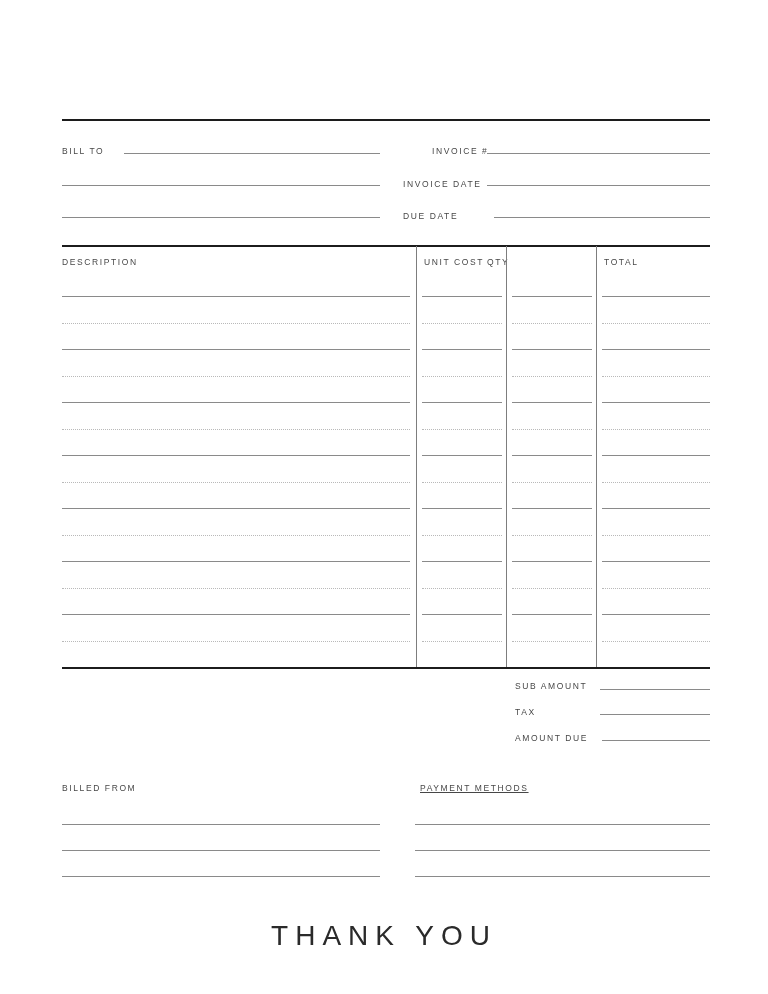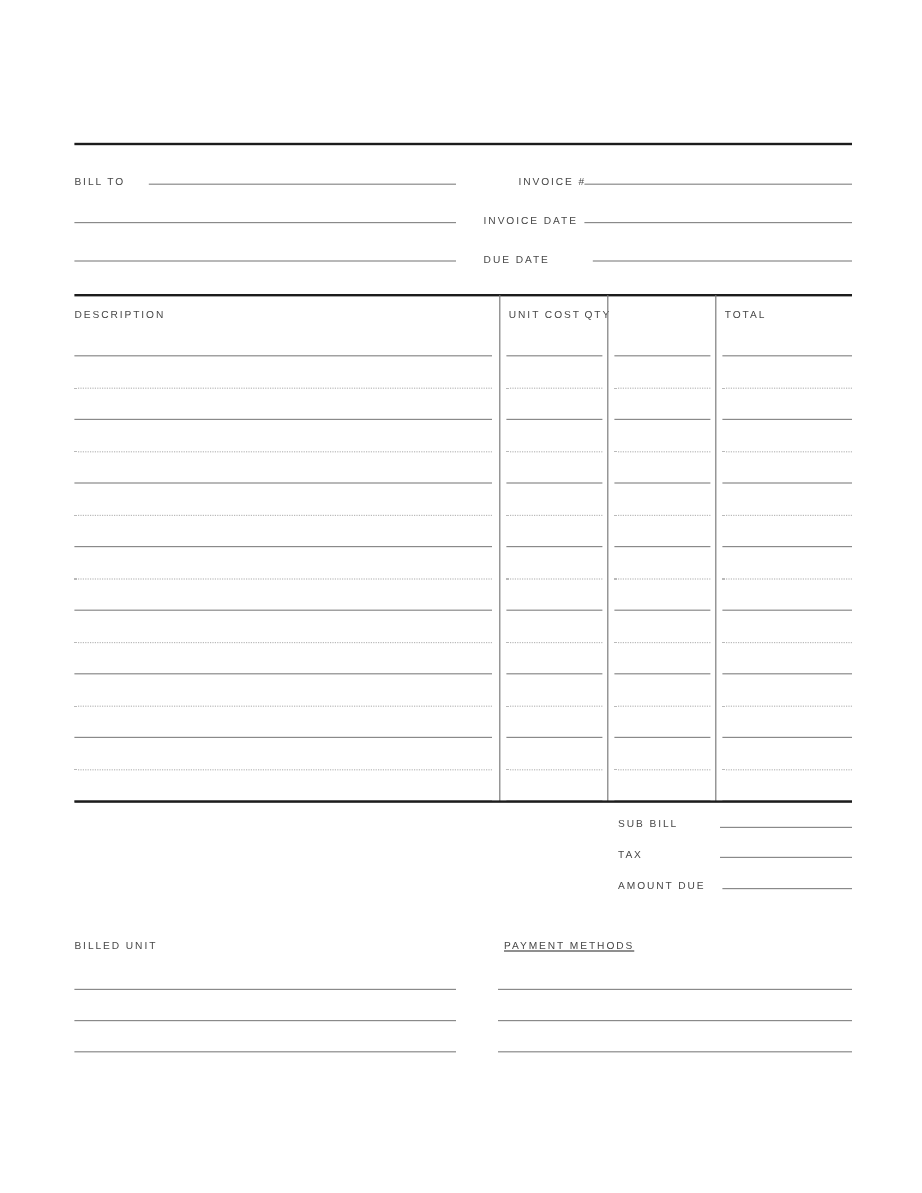--- a/index.html
+++ b/index.html
@@ -199,33 +199,34 @@
       <div class="line-dotted" style="left: 512px; top: 641px; width: 80px;"></div>
       <div class="line-dotted" style="left: 602px; top: 641px; width: 108px;"></div>
       <div class="line" style="left: 62px; top: 667px; width: 348px;"></div>
       <div class="line" style="left: 422px; top: 667px; width: 80px;"></div>
       <div class="line" style="left: 512px; top: 667px; width: 80px;"></div>
       <div class="line" style="left: 602px; top: 667px; width: 108px;"></div>
     </div>
 
   <div class="rule-thick" style="top:667px;"></div>
 
-  <div class="label" style="left:515px; top:681px;">SUB BILL</div>
+  <div class="label" style="left:515px; top:681px;">SUB AMOUNT</div>
   <div class="line" style="left:600px; top:689px; width:110px;"></div>
 
   <div class="label" style="left:515px; top:707px;">TAX</div>
   <div class="line" style="left:600px; top:714px; width:110px;"></div>
 
   <div class="label" style="left:515px; top:733px;">AMOUNT DUE</div>
   <div class="line" style="left:602px; top:740px; width:108px;"></div>
 
-  <div class="section-label" style="left:62px; top:783px;">BILLED UNIT</div>
+  <div class="section-label" style="left:62px; top:783px;">BILLED FROM</div>
   <div class="line" style="left:62px; top:824px; width:318px;"></div>
   <div class="line" style="left:62px; top:850px; width:318px;"></div>
   <div class="line" style="left:62px; top:876px; width:318px;"></div>
 
   <div class="section-label" style="left:420px; top:783px;text-decoration:underline;">PAYMENT METHODS</div>
   <div class="line" style="left:415px; top:824px; width:295px;"></div>
   <div class="line" style="left:415px; top:850px; width:295px;"></div>
   <div class="line" style="left:415px; top:876px; width:295px;"></div>
 
+  <div class="thank-you">THANK YOU</div>
 
 </div>
 
 </body></html>

